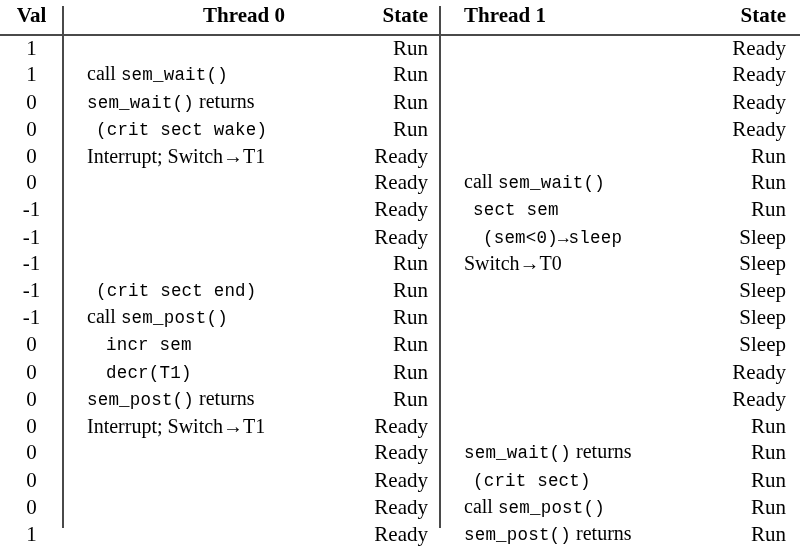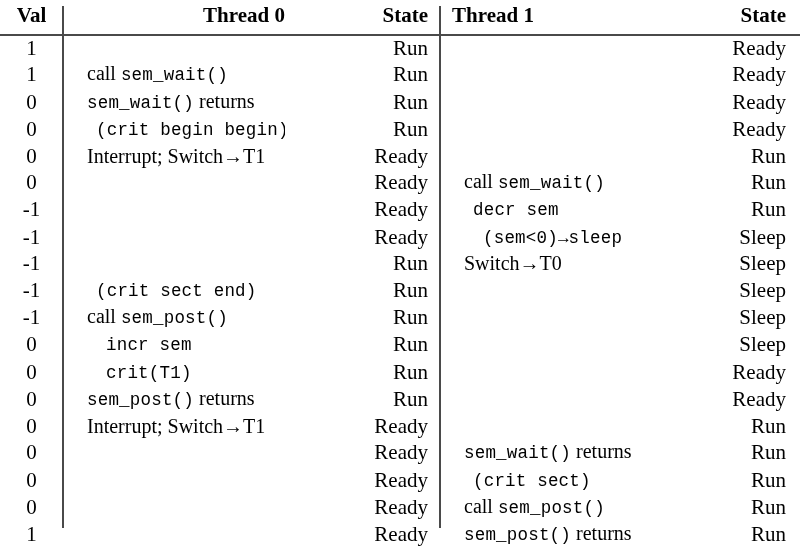--- a/index.html
+++ b/index.html
@@ -42,21 +42,21 @@
     font-weight: bold;
     font-size: 21px;
     padding: 3px 0 6px 0;
     border-bottom: 2.2px solid #4a4a4a;
     vertical-align: bottom;
     font-family: "Liberation Serif", "DejaVu Serif", serif;
   }
   th.h-val  { text-align: center; }
   th.h-t0   { text-align: right;  padding-left: 24px; }
   th.h-s0   { text-align: right; padding-right: 12px; }
-  th.h-t1   { text-align: left;  padding-left: 12px; }
+  th.h-t1   { text-align: left;  padding-left: 24px; }
   th.h-s1   { text-align: right; padding-right: 14px; }
 
   
   tbody td {
     padding: 0;
     height: 25.4px;
     line-height: 25.4px;
     vertical-align: middle;
     white-space: nowrap;
     overflow: hidden;
@@ -156,21 +156,21 @@
         </tr>
         <tr>
           <td class="val">0</td>
           <td class="act"><span><span class="mono">sem_wait()</span> <span class="kw">returns</span></span></td>
           <td class="st">Run</td>
           <td class="act-t1"><span></span></td>
           <td class="st-1">Ready</td>
         </tr>
         <tr>
           <td class="val">0</td>
-          <td class="act"><span class="ind1"><span class="mono">(crit begin begin)</span></span></td>
+          <td class="act"><span class="ind1"><span class="mono">(crit sect wake)</span></span></td>
           <td class="st">Run</td>
           <td class="act-t1"><span></span></td>
           <td class="st-1">Ready</td>
         </tr>
         <tr>
           <td class="val">0</td>
           <td class="act"><span><span class="ital">Interrupt; Switch→T1</span></span></td>
           <td class="st">Ready</td>
           <td class="act-t1"><span></span></td>
           <td class="st-1">Run</td>
@@ -179,21 +179,21 @@
           <td class="val">0</td>
           <td class="act"><span></span></td>
           <td class="st">Ready</td>
           <td class="act-t1"><span><span class="kw">call</span> <span class="mono">sem_wait()</span></span></td>
           <td class="st-1">Run</td>
         </tr>
         <tr>
           <td class="val">-1</td>
           <td class="act"><span></span></td>
           <td class="st">Ready</td>
-          <td class="act-t1"><span class="ind1"><span class="mono">decr sem</span></span></td>
+          <td class="act-t1"><span class="ind1"><span class="mono">sect sem</span></span></td>
           <td class="st-1">Run</td>
         </tr>
         <tr>
           <td class="val">-1</td>
           <td class="act"><span></span></td>
           <td class="st">Ready</td>
           <td class="act-t1"><span class="ind2"><span class="mono">(sem&lt;0)→sleep</span></span></td>
           <td class="st-1">Sleep</td>
         </tr>
         <tr>
@@ -219,21 +219,21 @@
         </tr>
         <tr>
           <td class="val">0</td>
           <td class="act"><span class="ind2"><span class="mono">incr sem</span></span></td>
           <td class="st">Run</td>
           <td class="act-t1"><span></span></td>
           <td class="st-1">Sleep</td>
         </tr>
         <tr>
           <td class="val">0</td>
-          <td class="act"><span class="ind2"><span class="mono">crit(T1)</span></span></td>
+          <td class="act"><span class="ind2"><span class="mono">decr(T1)</span></span></td>
           <td class="st">Run</td>
           <td class="act-t1"><span></span></td>
           <td class="st-1">Ready</td>
         </tr>
         <tr>
           <td class="val">0</td>
           <td class="act"><span><span class="mono">sem_post()</span> <span class="kw">returns</span></span></td>
           <td class="st">Run</td>
           <td class="act-t1"><span></span></td>
           <td class="st-1">Ready</td>

